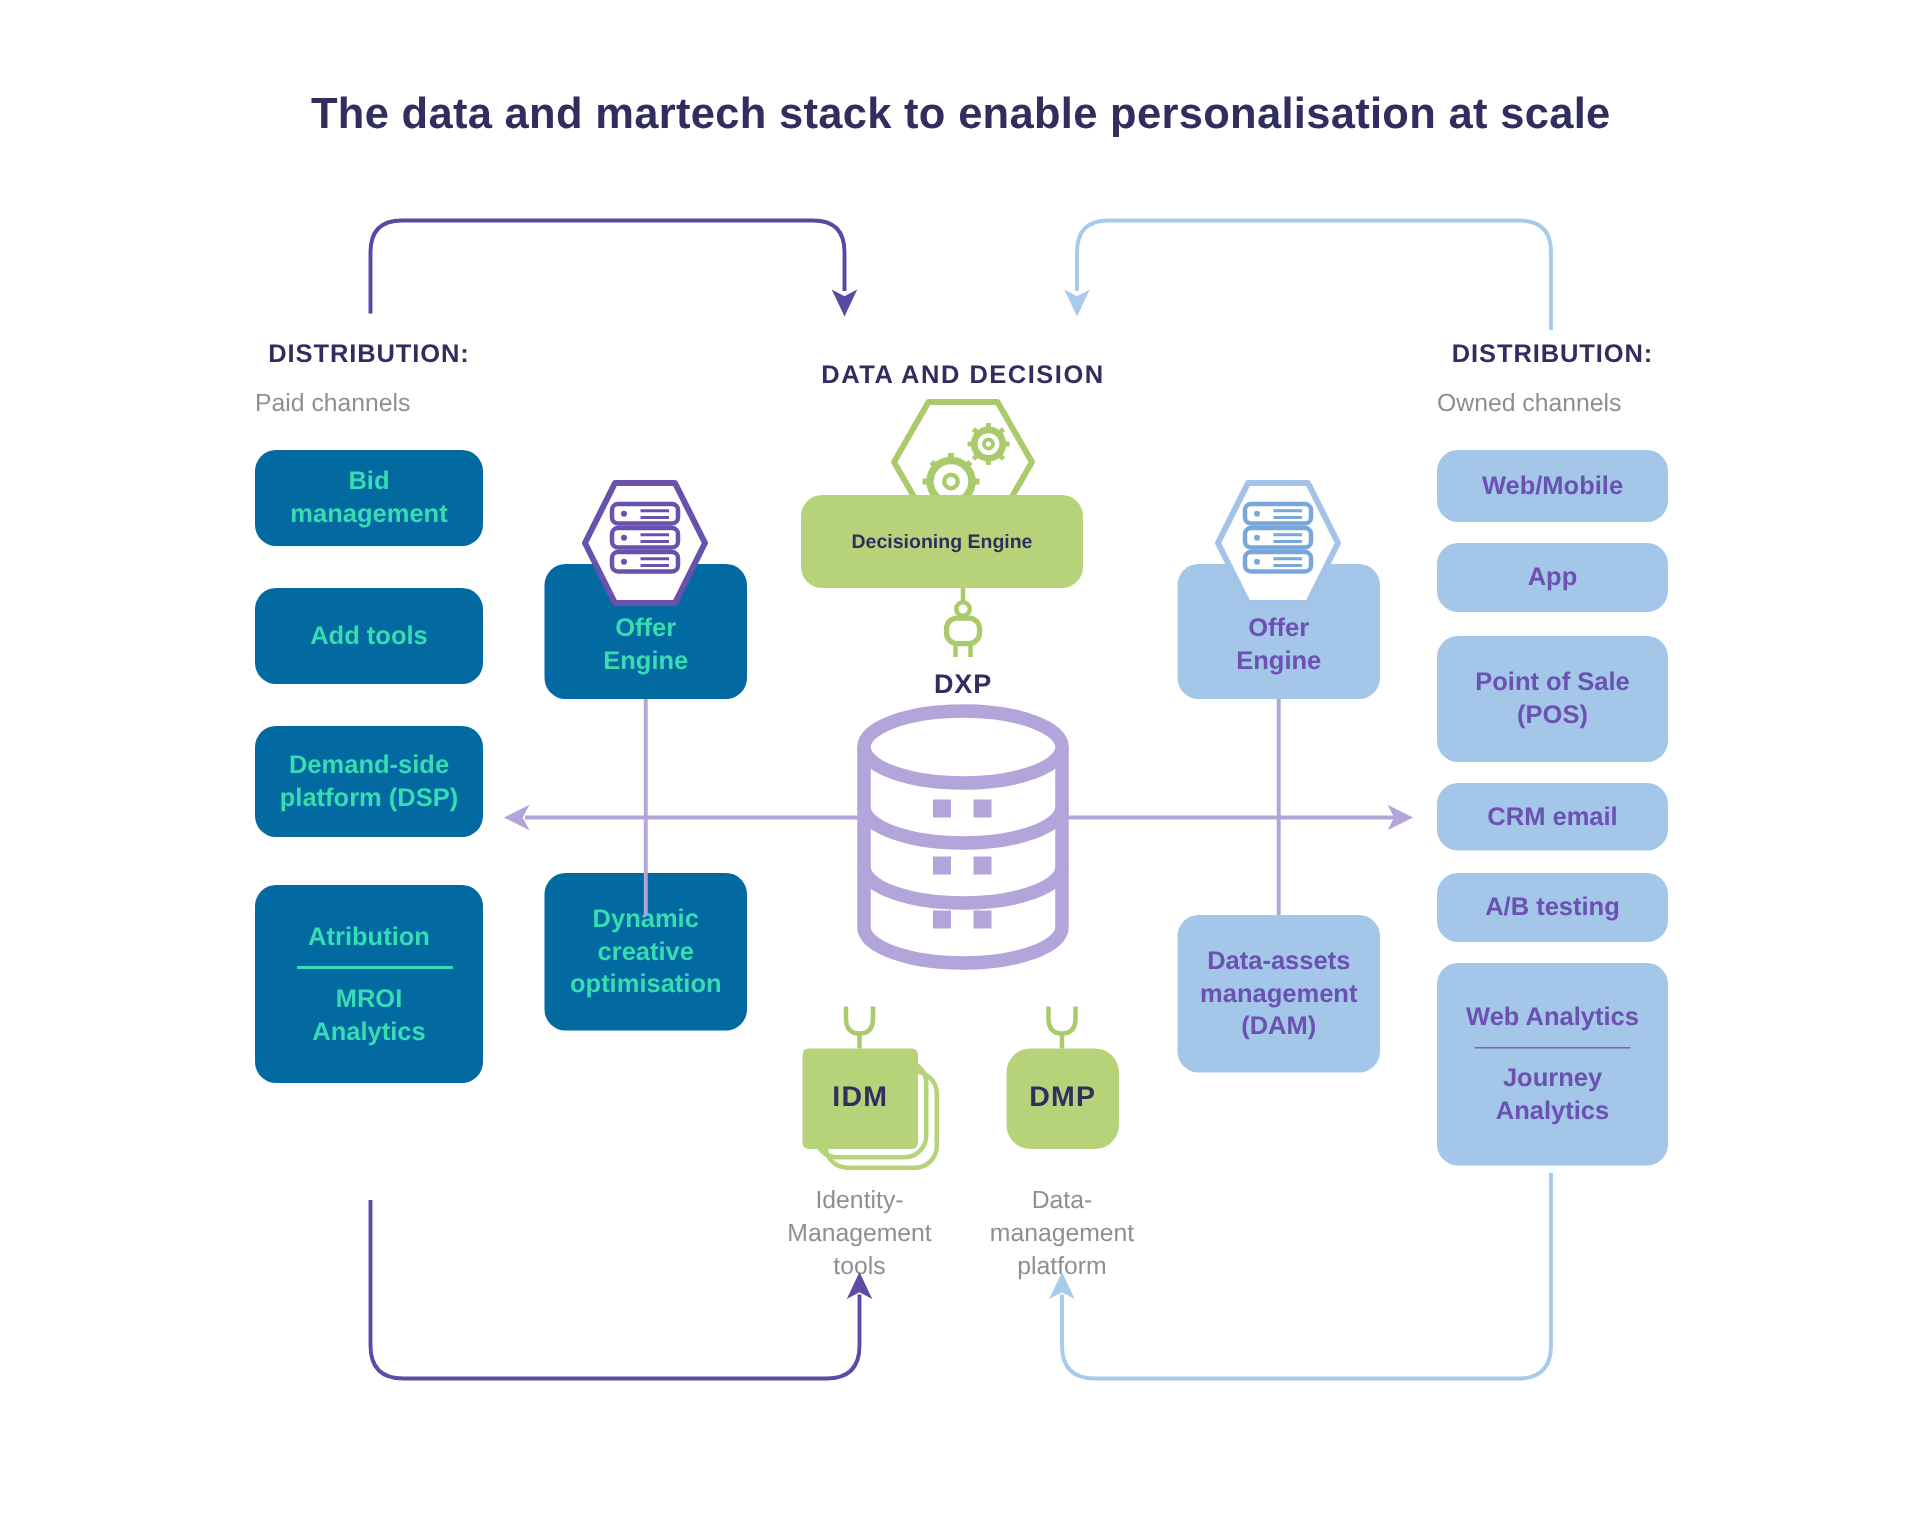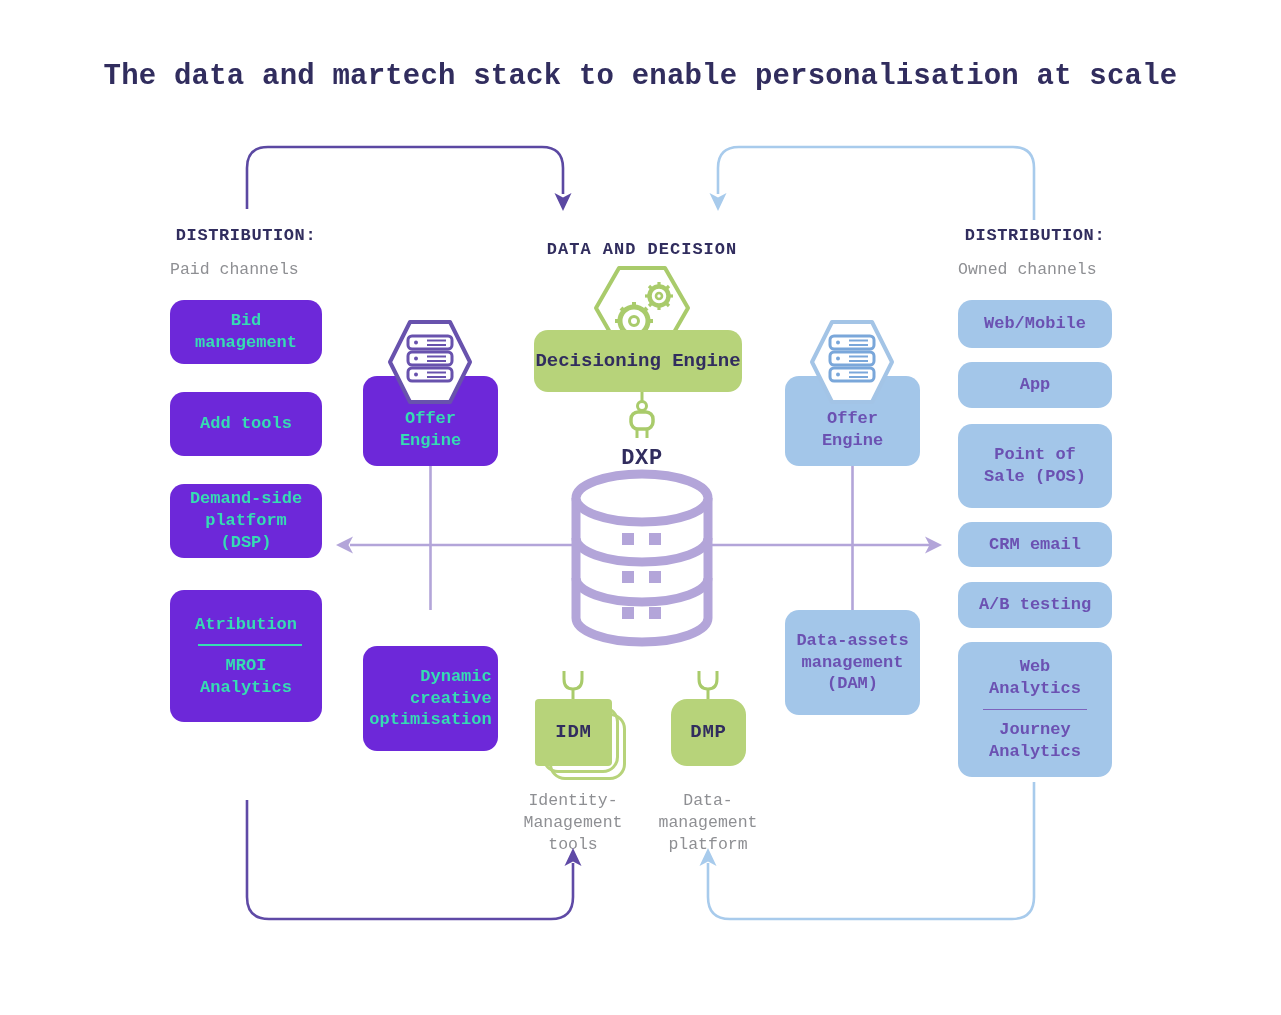--- a/index.html
+++ b/index.html
@@ -1,37 +1,37 @@
 <!DOCTYPE html>
 <html><head>
 <meta charset="utf-8">
 <style>
   html,body{margin:0;padding:0;background:#fff;}
   .stage{
     position:relative;width:1281px;height:1015px;background:#ffffff;
-    font-family:Liberation Mono, monospace;overflow:hidden;
+    font-family:Liberation Sans, sans-serif;overflow:hidden;
   }
   .title{
     position:absolute;left:0;right:0;top:60px;text-align:center;
     font-size:29px;font-weight:800;color:#312d5e;letter-spacing:.2px;
   }
   .heading{
     position:absolute;text-align:center;font-size:17px;font-weight:800;
     color:#312d5e;letter-spacing:.6px;
   }
   .subheading{
     position:absolute;font-size:16.5px;color:#8e8f93;
   }
   .box{
     position:absolute;border-radius:14px;display:flex;flex-direction:column;
     align-items:center;justify-content:center;text-align:center;
     font-weight:700;font-size:17px;line-height:1.28;box-sizing:border-box;
     z-index:3;
   }
-  .purple{background:#6d28d9;color:#36dcb2;}
+  .purple{background:#0369a1;color:#36dcb2;}
   .blue{background:#a3c6e9;color:#6b51b2;}
   .green{background:#b7d37a;color:#312d5e;}
   .divider{width:104px;height:1.5px;margin:9px auto;}
   .divider.mint{background:#36dcb2;}
   .divider.purple-line{background:#7d63bd;}
   .caption{
     position:absolute;text-align:center;font-size:16.5px;color:#8e8f93;
     line-height:1.32;z-index:3;
   }
   .echo{
@@ -88,27 +88,27 @@
   <div class="box purple" style="left:170px;top:392px;width:152px;height:64px;padding:0 20px;">Add tools</div>
   <div class="box purple" style="left:170px;top:484px;width:152px;height:74px;padding:0 13px;">Demand-side platform (DSP)</div>
 
   <div class="box purple" style="left:170px;top:590px;width:152px;height:132px;padding:12px 28px;">
     <span>Atribution</span>
     <span class="divider mint"></span>
     <span>MROI Analytics</span>
   </div>
 
   <div class="box purple" style="left:363px;top:376px;width:135px;height:90px;padding:18px 26px 0;">Offer Engine</div>
-  <div class="box purple" style="left:363px;top:646px;width:135px;height:105px;padding:0 26px;text-align:right;">Dynamic creative optimisation</div>
+  <div class="box purple" style="left:363px;top:582px;width:135px;height:105px;padding:0 26px;">Dynamic creative optimisation</div>
 
   <div class="heading" style="left:517px;top:240px;width:250px;letter-spacing:1px;">DATA AND DECISION</div>
 
-  <div class="box green" style="left:534px;top:330px;width:208px;height:62px;font-size:19px;">Decisioning Engine</div>
-
-  <div class="heading" style="left:592px;top:446px;width:100px;font-size:22px;">DXP</div>
+  <div class="box green" style="left:534px;top:330px;width:188px;height:62px;font-size:13px;">Decisioning Engine</div>
+
+  <div class="heading" style="left:592px;top:446px;width:100px;font-size:18px;">DXP</div>
 
   <div class="echo" style="left:549px;top:713px;width:77px;height:67px;"></div>
   <div class="echo" style="left:542px;top:706px;width:77px;height:67px;"></div>
   <div class="box green big-label" style="left:535px;top:699px;width:77px;height:67px;border-radius:4px;">IDM</div>
   <div class="box green big-label" style="left:671px;top:699px;width:75px;height:67px;border-radius:16px;">DMP</div>
 
   <div class="caption" style="left:513px;top:790px;width:120px;">Identity-Management tools</div>
   <div class="caption" style="left:648px;top:790px;width:120px;">Data-management platform</div>
 
   <div class="box blue" style="left:785px;top:376px;width:135px;height:90px;padding:18px 26px 0;">Offer Engine</div>

